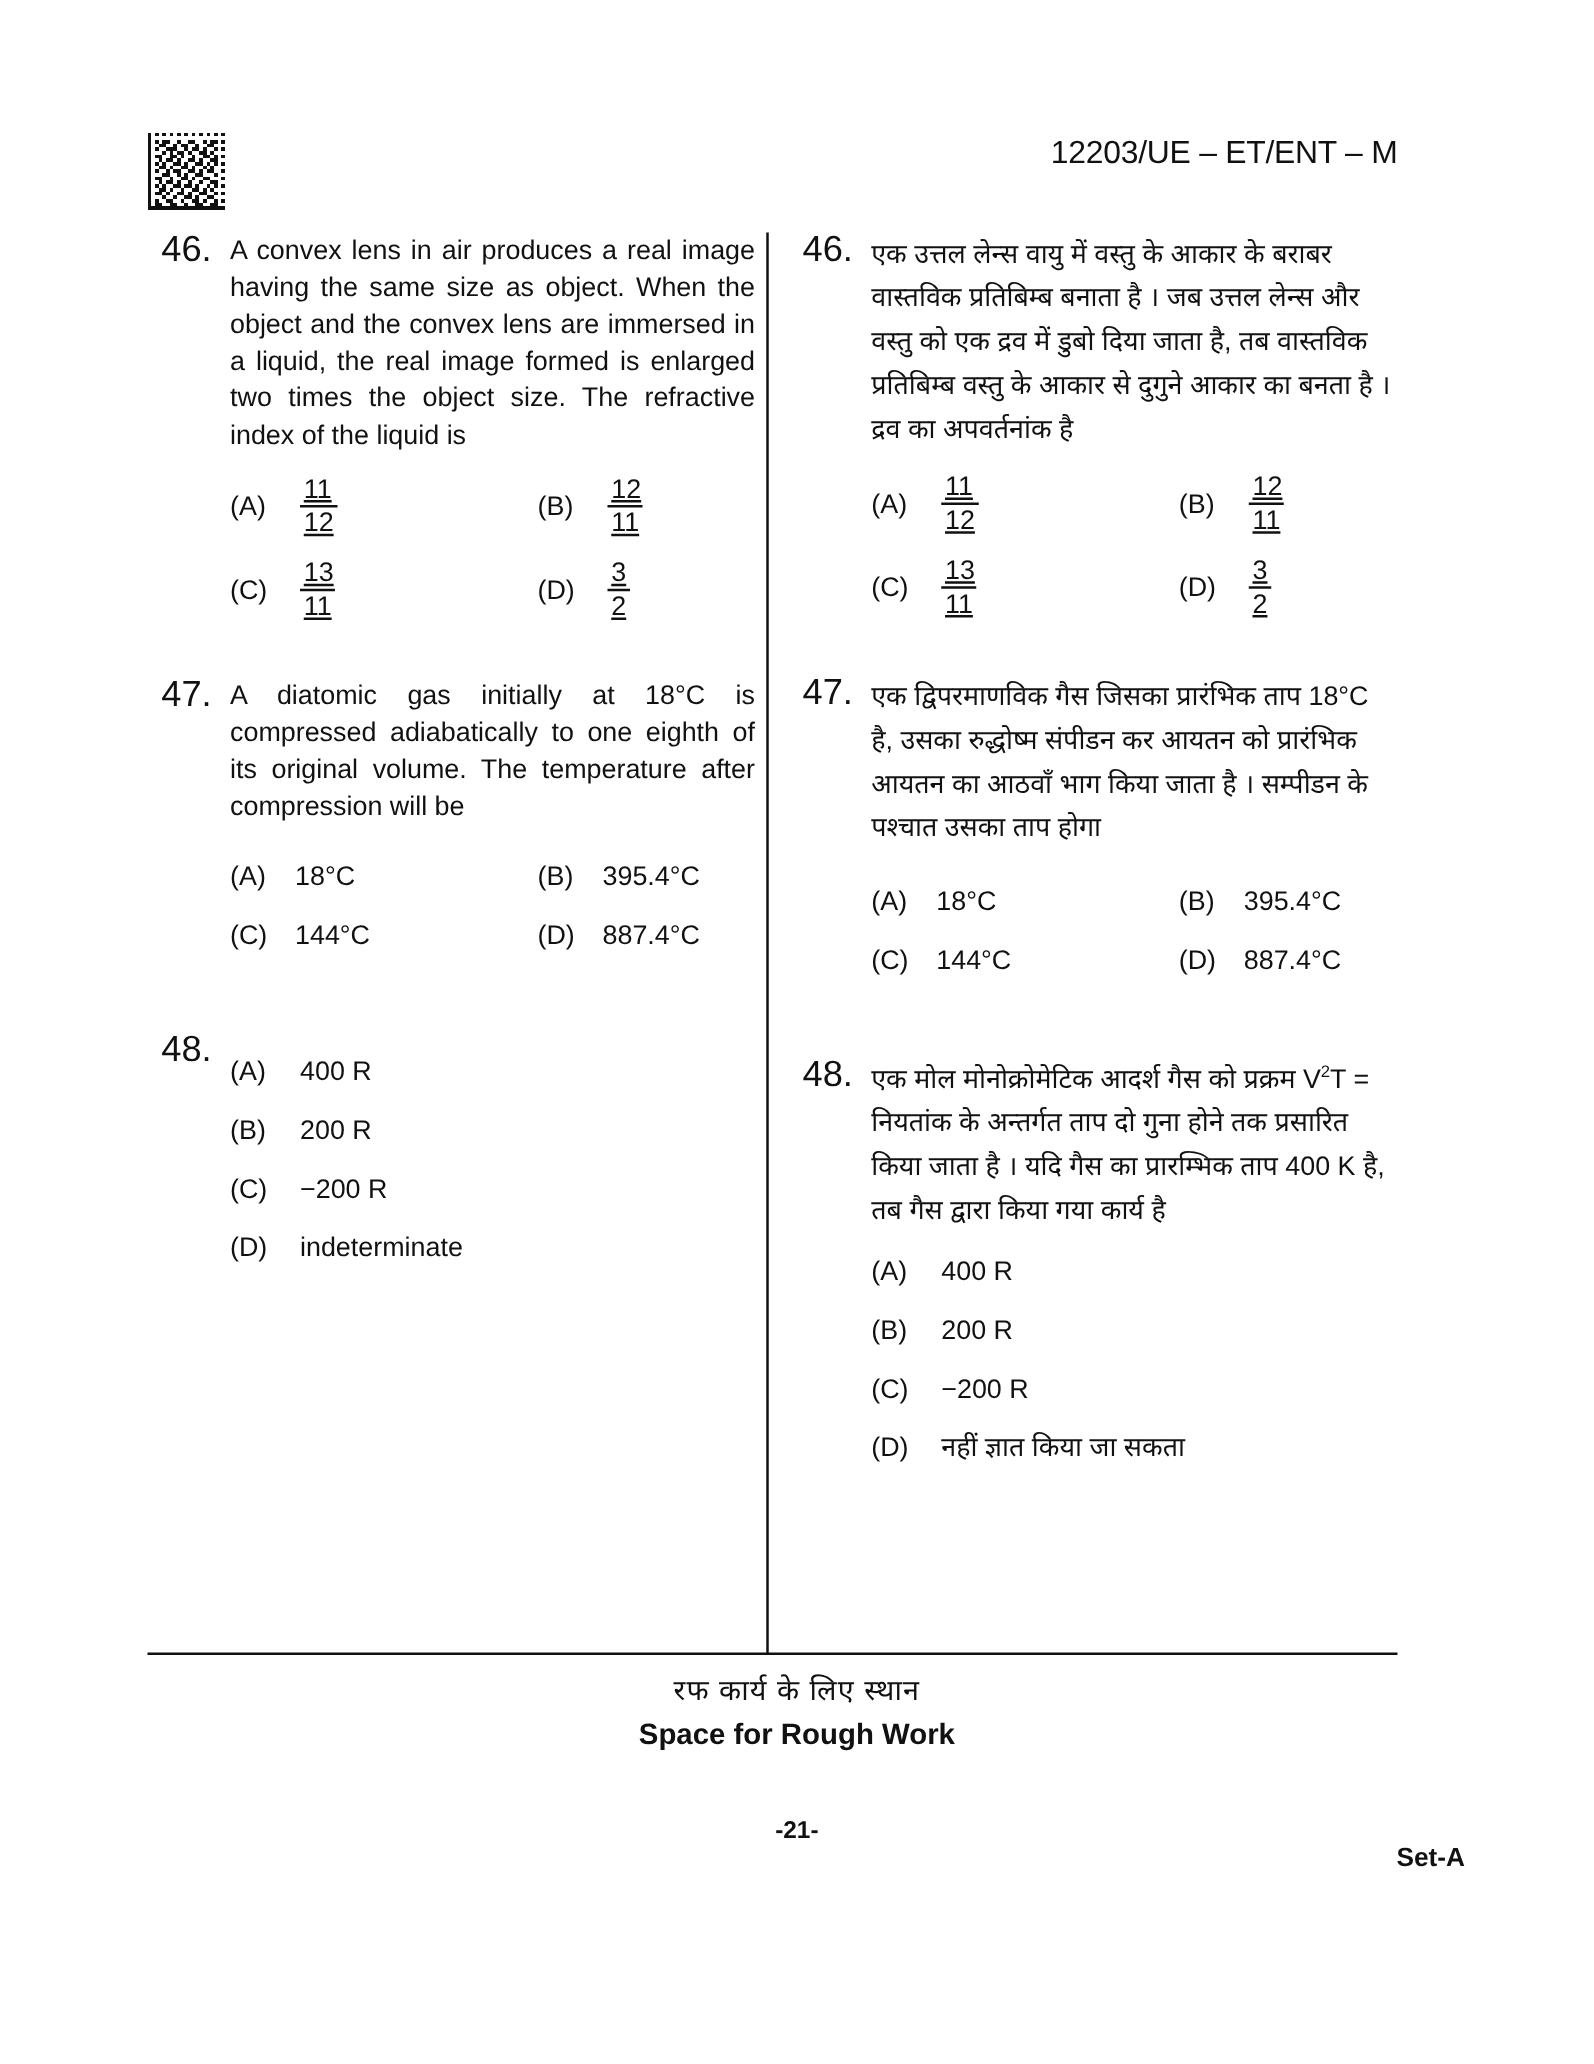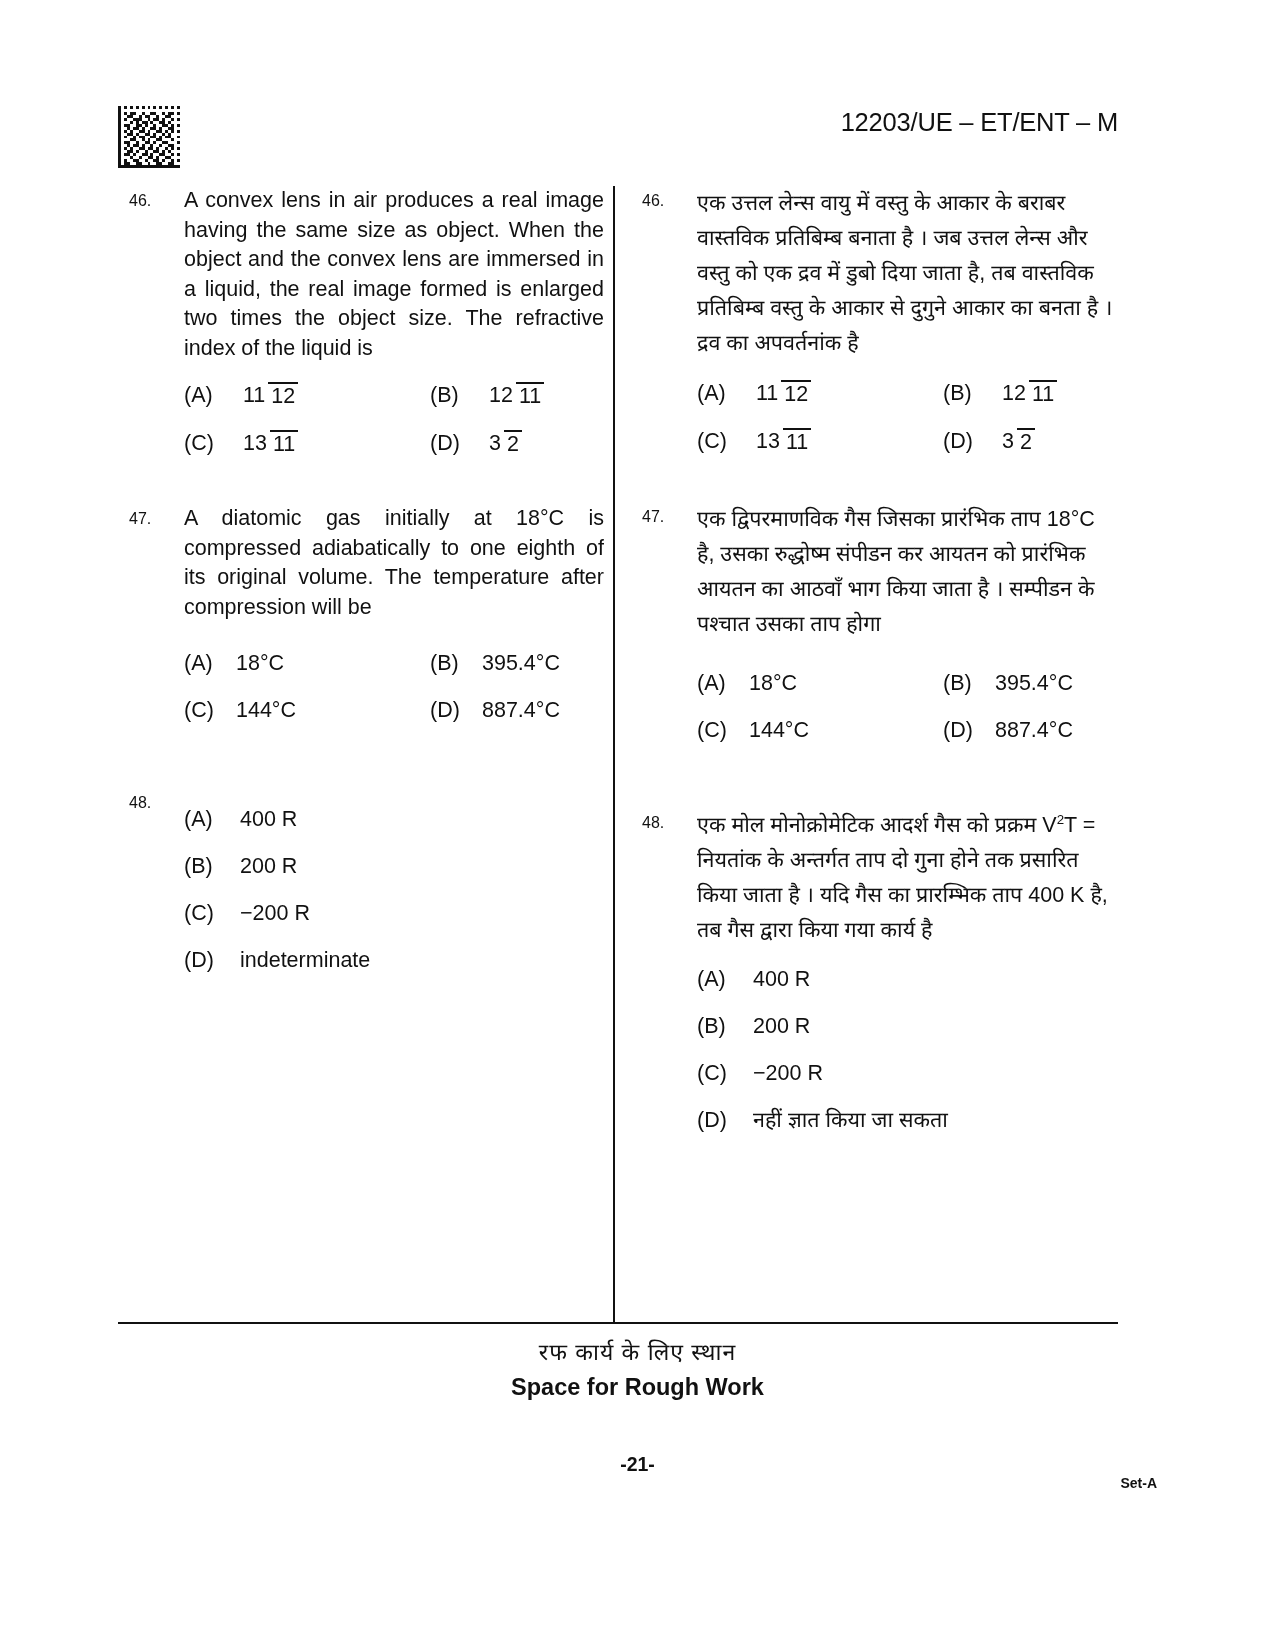--- a/index.html
+++ b/index.html
@@ -79,21 +79,21 @@
     position: relative;
     display: block;
   }
   .q-row {
     display: flex;
     align-items: flex-start;
   }
   .q-num {
     width: 60px;
     flex: 0 0 60px;
-    font-size: 16px;
+    font-size: 29px;
     line-height: 29.5px;
     text-align: left;
     padding-left: 5px;
     box-sizing: border-box;
   }
   .q-body { flex: 1 1 auto; }
 
   .q-text-en {
     font-size: 21.5px;
     line-height: 29.5px;
@@ -143,24 +143,25 @@
     align-items: center;
     font-size: 21.5px;
   }
   .opt-frac .tag {
     width: 52px;
     flex: 0 0 52px;
     line-height: 30px;
   }
   .frac {
     display: inline-flex;
-    flex-direction: row;
-    align-items: flex-end;
+    flex-direction: column;
+    align-items: flex-start;
     line-height: 1.05;
     margin-left: 4px;
+    text-decoration: underline;
   }
   .frac .num { padding: 0 3px 1px 3px; }
   .frac .den {
     padding: 1px 3px 0 3px;
     border-top: 2px solid #111111;
   }
   .frac-row {
     display: flex;
     align-items: center;
     margin-top: 14px;
@@ -198,23 +199,23 @@
     position: absolute;
     left: 0;
     top: 1453px;
     width: 1275px;
     text-align: center;
     font-size: 19.5px;
     font-weight: bold;
   }
   .set-label {
     position: absolute;
-    right: 118px;
+    right: 103px;
     top: 1475px;
-    font-size: 14px;
+    font-size: 21px;
     font-weight: bold;
   }
 
   
   .gap-46 { height: 46px; }
   .gap-47 { height: 46px; }
 </style>
 </head>
 <body>
 

